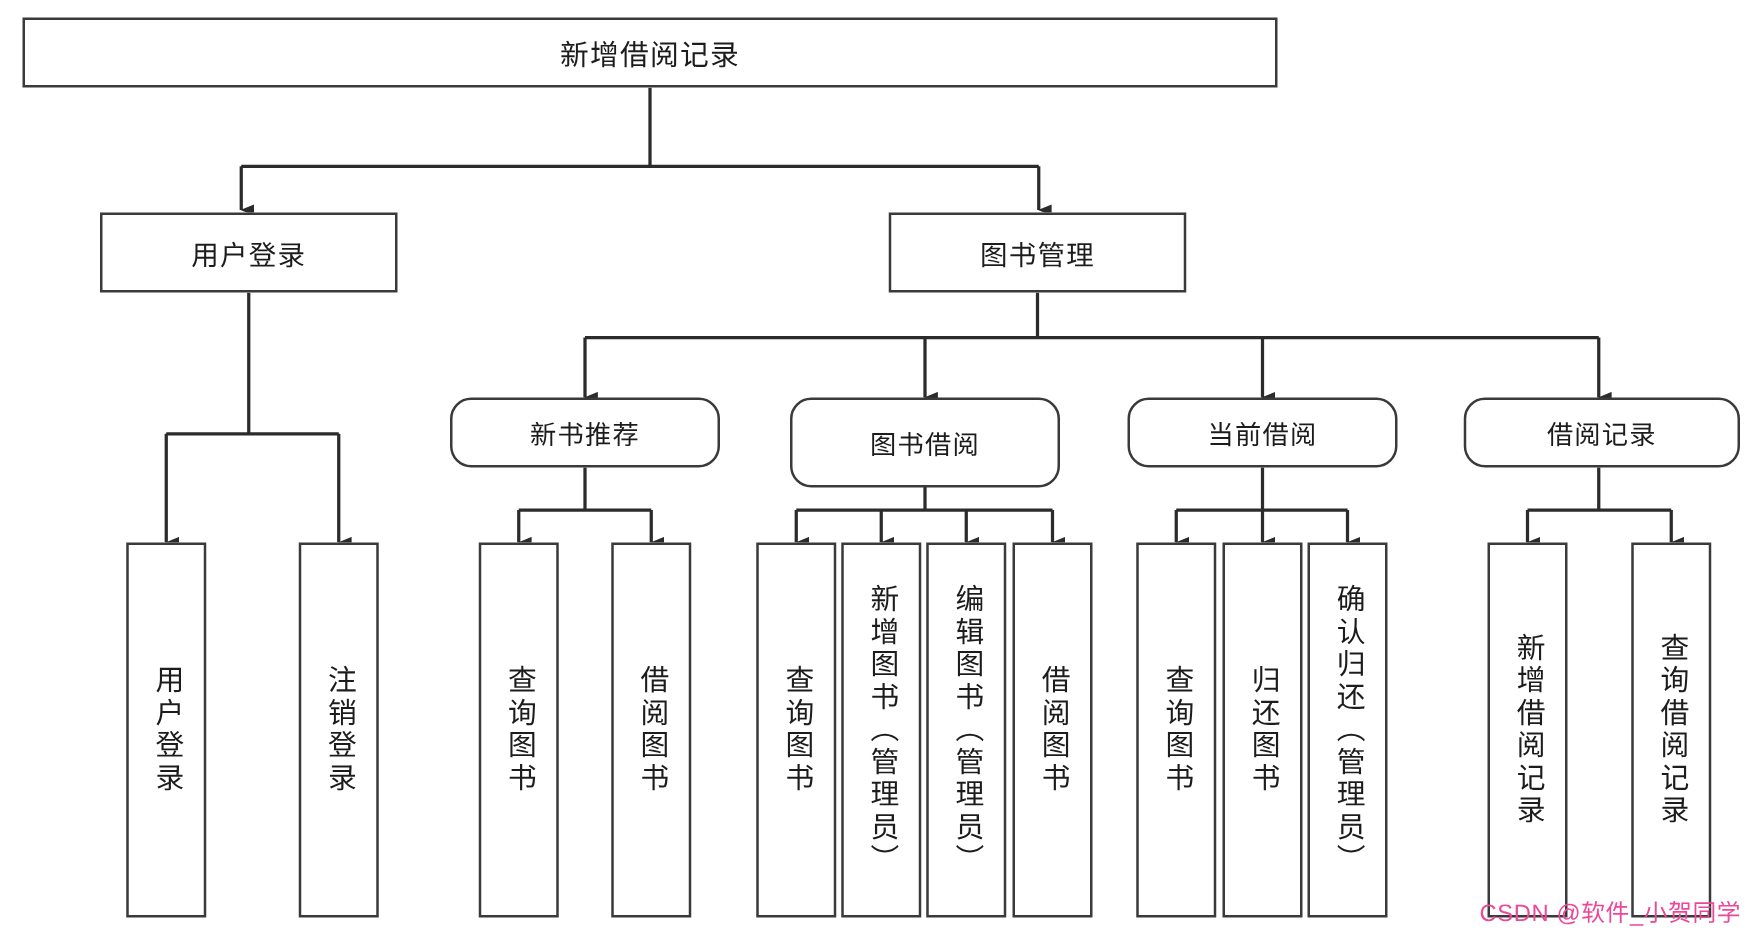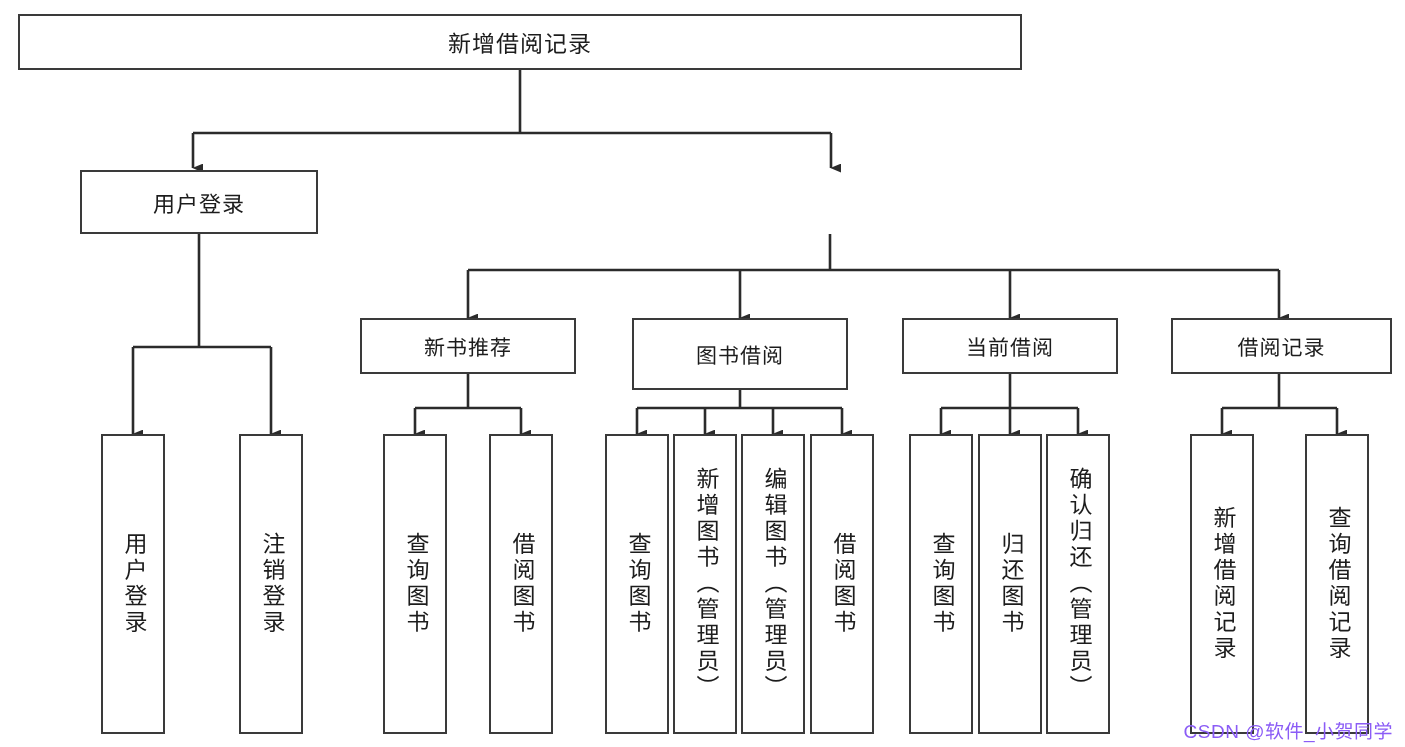--- a/index.html
+++ b/index.html
@@ -39,20 +39,21 @@
   }
   .node.level-1{
     font-size:23px;
     border-width:2.5px;
   }
   .node.level-2{
     font-size:22px;
   }
   .node.level-3{
     font-size:21px;
+    border-radius:17px;
   }
   
   .node.leaf{
     font-size:23px;
     align-items:center;
     justify-content:center;
     padding:4px 0;
     border-width:2.5px;
   }
   .vtext{
@@ -63,21 +64,21 @@
     letter-spacing:3px;
     white-space:pre-line;
     display:block;
   }
   
   #watermark{
     position:absolute;
     right:12px;
     bottom:4px;
     font-size:19px;
-    color:#8b5cf6;
+    color:#ec4899;
     letter-spacing:0.5px;
     white-space:nowrap;
     user-select:none;
   }
 </style>
 </head>
 <body>
 
 <div id="diagram-root">
 
@@ -133,20 +134,23 @@
   </svg>
 
   <div class="node level-1" style="left:18px; top:14px; width:1004px; height:56px;">
     <span>新增借阅记录</span>
   </div>
 
   <div class="node level-2" style="left:80px; top:170px; width:238px; height:64px;">
     <span>用户登录</span>
   </div>
 
+  <div class="node level-2" style="left:711px; top:170px; width:238px; height:64px;">
+    <span>图书管理</span>
+  </div>
 
   <div class="node level-3" style="left:360px; top:318px; width:216px; height:56px;">
     <span>新书推荐</span>
   </div>
 
   <div class="node level-3" style="left:632px; top:318px; width:216px; height:72px;">
     <span>图书借阅</span>
   </div>
 
   <div class="node level-3" style="left:902px; top:318px; width:216px; height:56px;text-align:right;">

